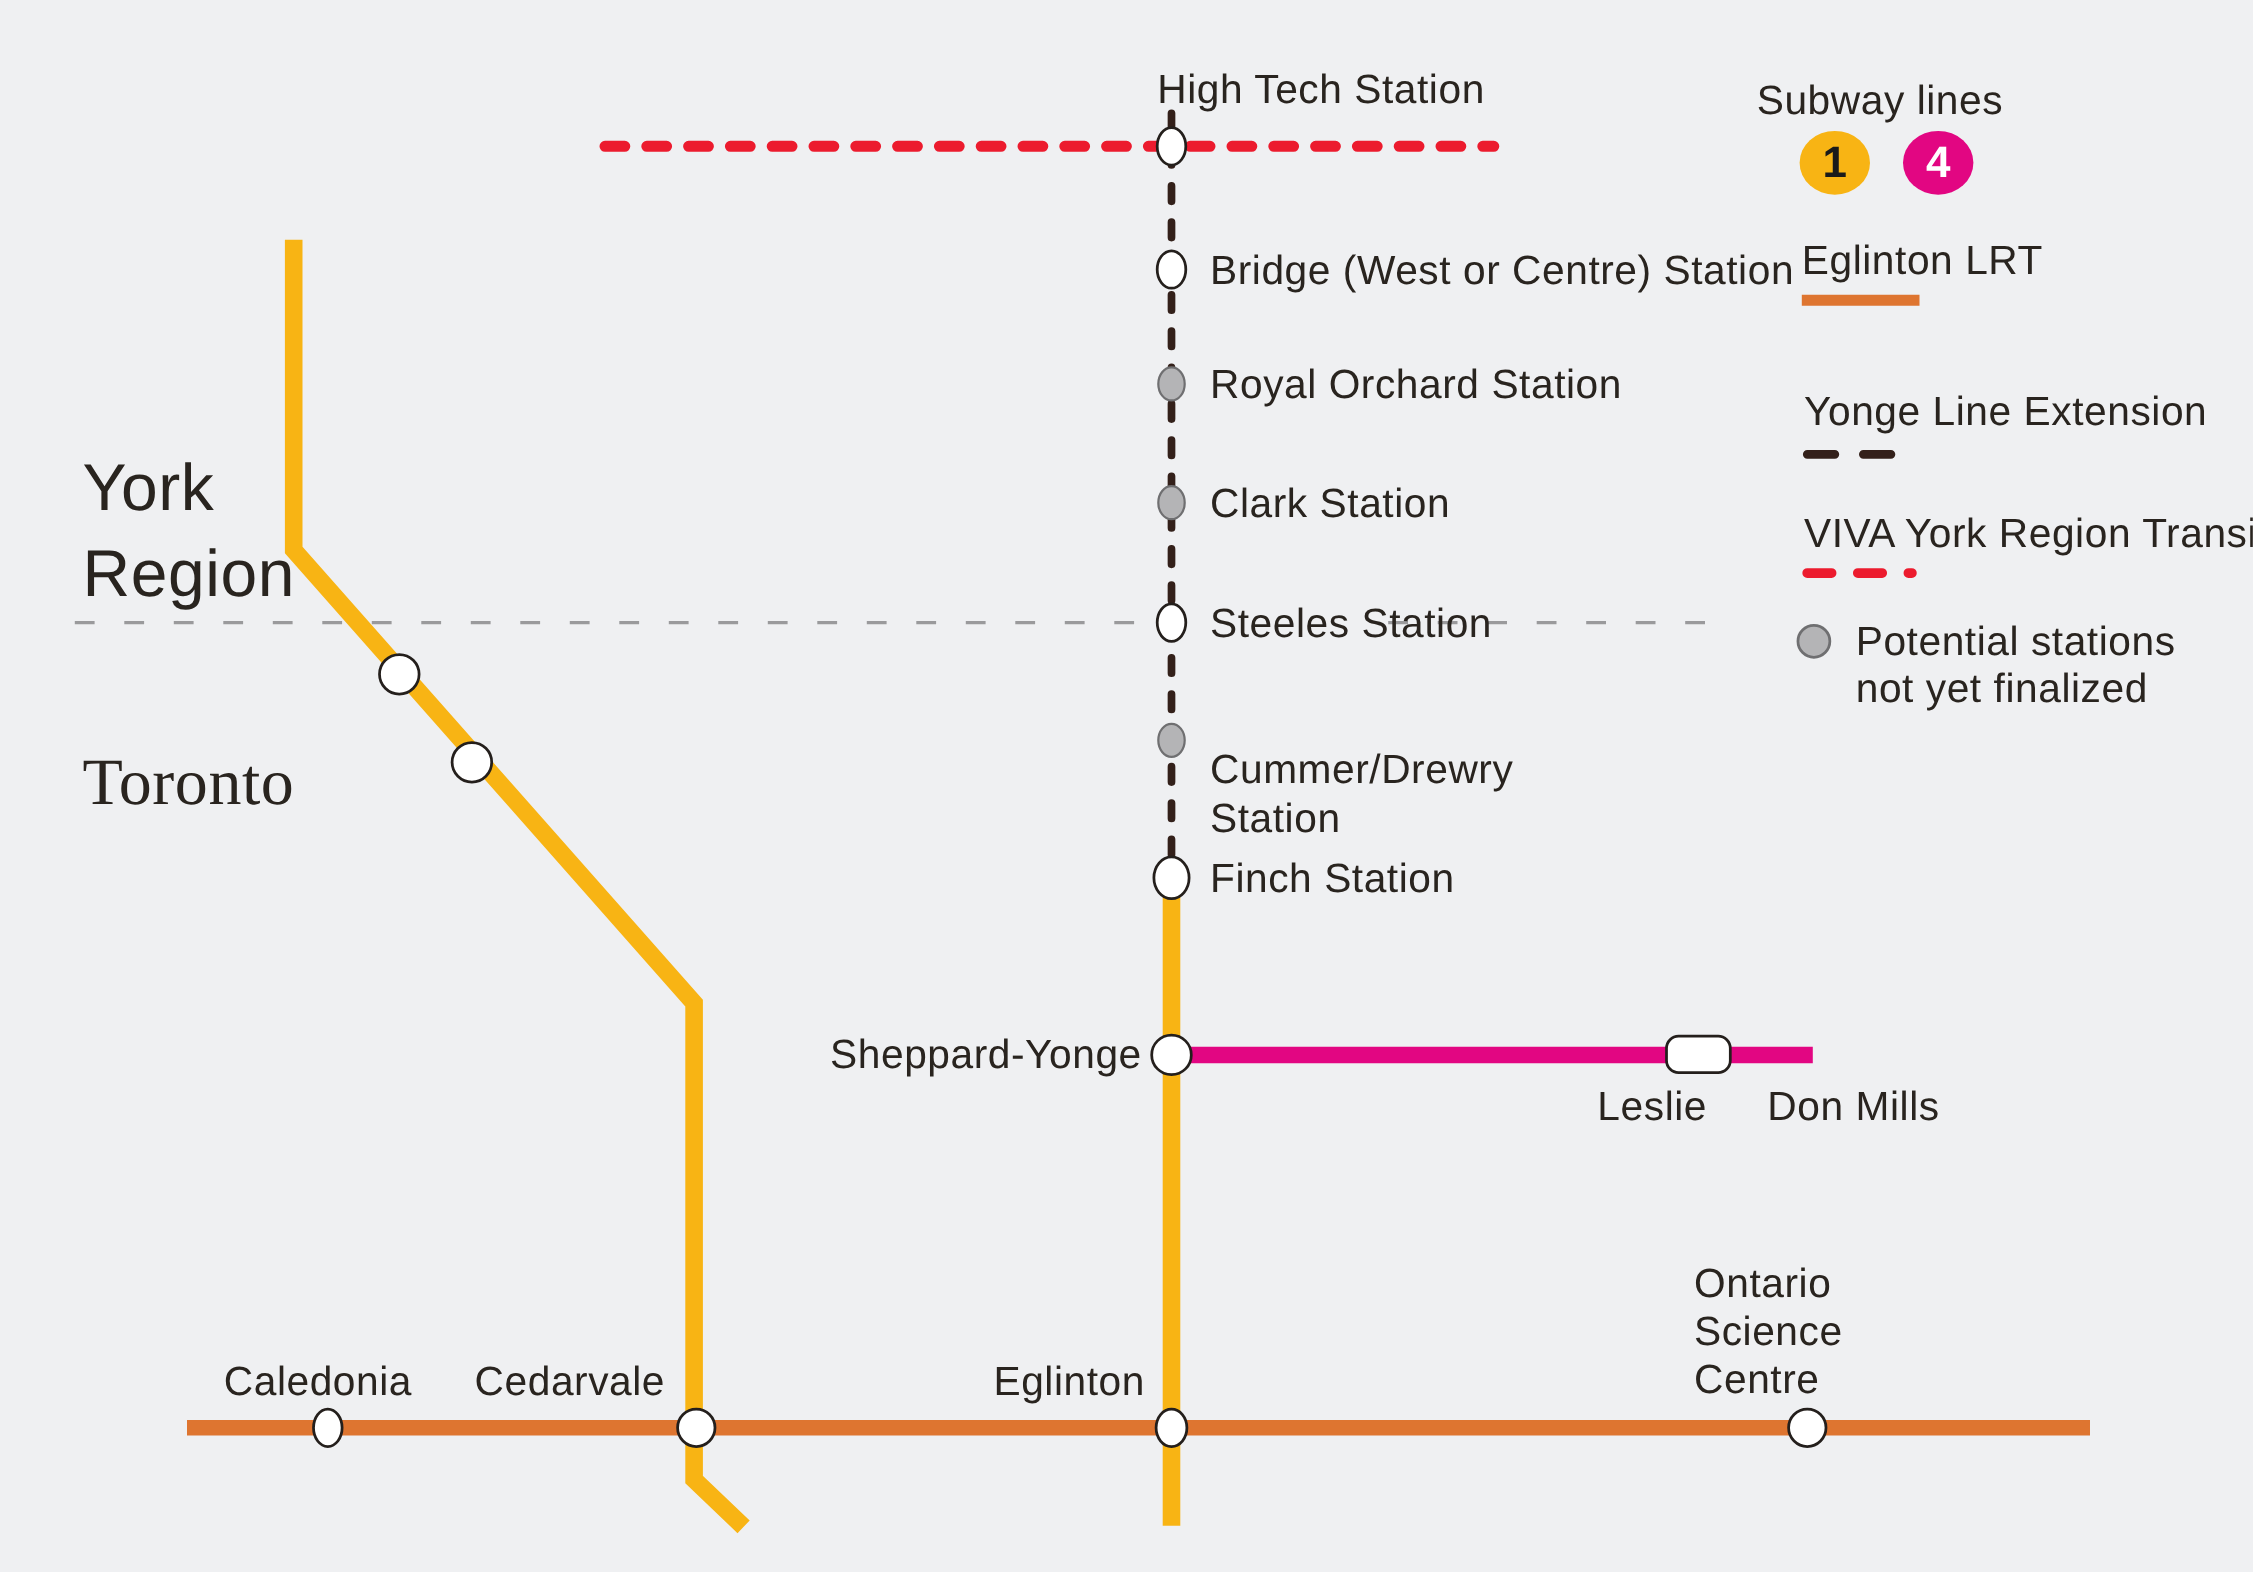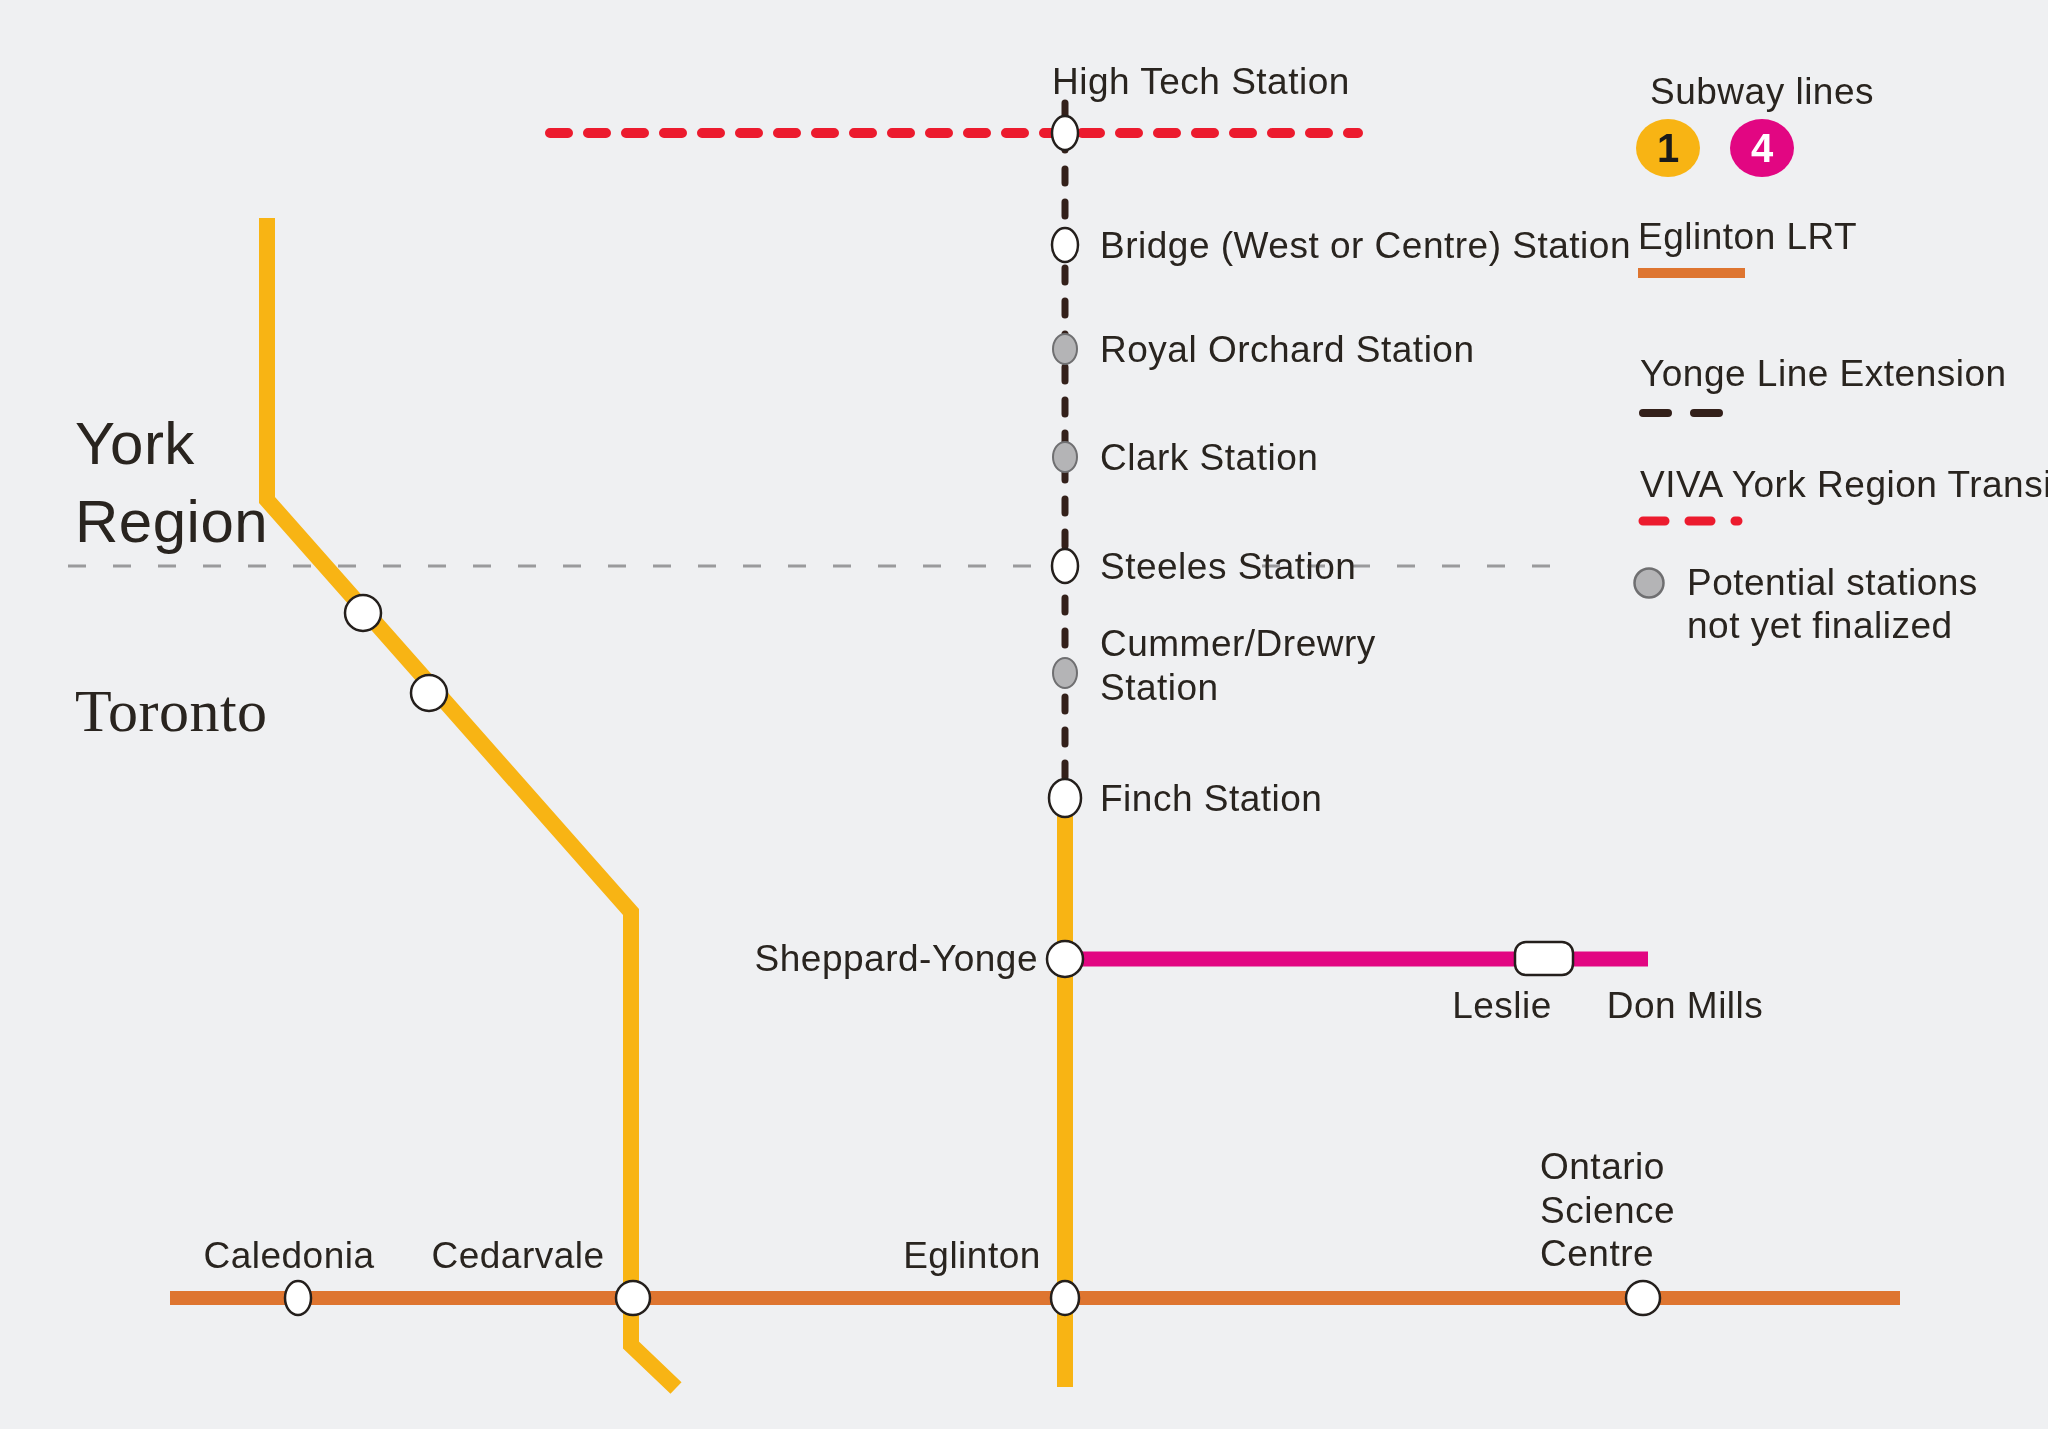--- a/index.html
+++ b/index.html
@@ -66,37 +66,37 @@
   </svg>
 
   <div class="lbl region wrap" style="left:75px;top:405px;width:215px;">York Region</div>
   <div class="lbl region" style="left:75px;top:672px;font-family:Liberation Serif, serif;">Toronto</div>
 
   <div class="lbl" style="left:1052px;top:60px;">High Tech Station</div>
   <div class="lbl" style="left:1100px;top:224px;">Bridge (West or Centre) Station</div>
   <div class="lbl" style="left:1100px;top:328px;">Royal Orchard Station</div>
   <div class="lbl" style="left:1100px;top:436px;">Clark Station</div>
   <div class="lbl" style="left:1100px;top:545px;">Steeles Station</div>
-  <div class="lbl two-line" style="left:1100px;top:622px;">
+  <div class="lbl two-line" style="left:1100px;top:678px;">
     <span>Cummer/Drewry</span>
     <span>Station</span>
   </div>
   <div class="lbl" style="left:1100px;top:777px;">Finch Station</div>
 
   <div class="lbl right" style="left:738px;top:937px;width:300px;">Sheppard-Yonge</div>
   <div class="lbl center" style="left:1402px;top:984px;width:200px;">Leslie</div>
   <div class="lbl center" style="left:1585px;top:984px;width:200px;">Don Mills</div>
 
   <div class="lbl center" style="left:189px;top:1234px;width:200px;">Caledonia</div>
   <div class="lbl center" style="left:418px;top:1234px;width:200px;">Cedarvale</div>
   <div class="lbl center" style="left:872px;top:1234px;width:200px;">Eglinton</div>
   <div class="lbl wrap" style="left:1540px;top:1145px;width:175px;">Ontario Science Centre</div>
 
   <div class="legend">
-    <div class="lbl legend-title" style="left:1650px;top:70px;text-align:center;">Subway lines</div>
+    <div class="lbl legend-title" style="left:1597px;top:70px;text-align:center;">Subway lines</div>
     <div class="badge-num" style="left:1637px;top:128px;color:#1a1a1a;">1</div>
     <div class="badge-num" style="left:1731px;top:128px;color:#ffffff;">4</div>
     <div class="lbl" style="left:1638px;top:215px;">Eglinton LRT</div>
     <div class="lbl" style="left:1640px;top:352px;">Yonge Line Extension</div>
     <div class="lbl" style="left:1640px;top:463px;">VIVA York Region Transit</div>
     <div class="lbl wrap" style="left:1687px;top:562px;width:335px;line-height:1.16;">Potential stations not yet finalized</div>
   </div>
 
 </div>
 

